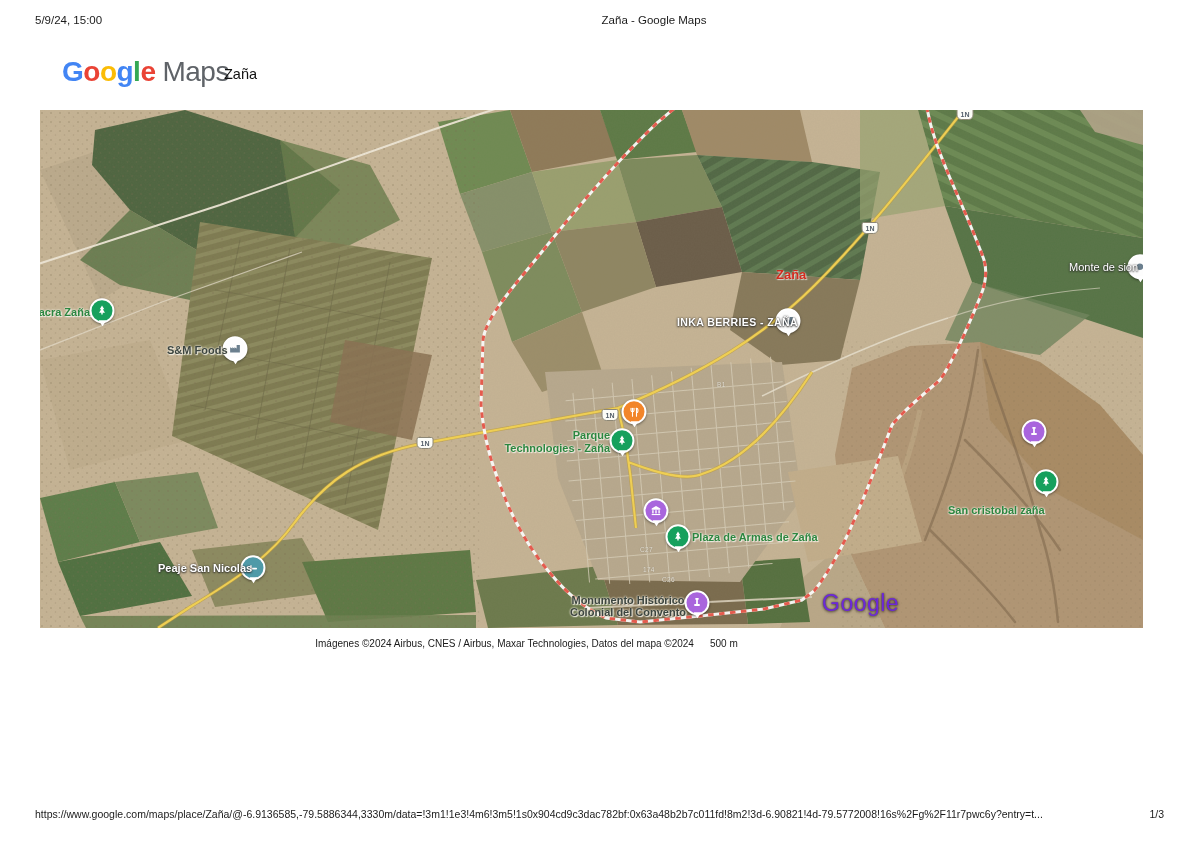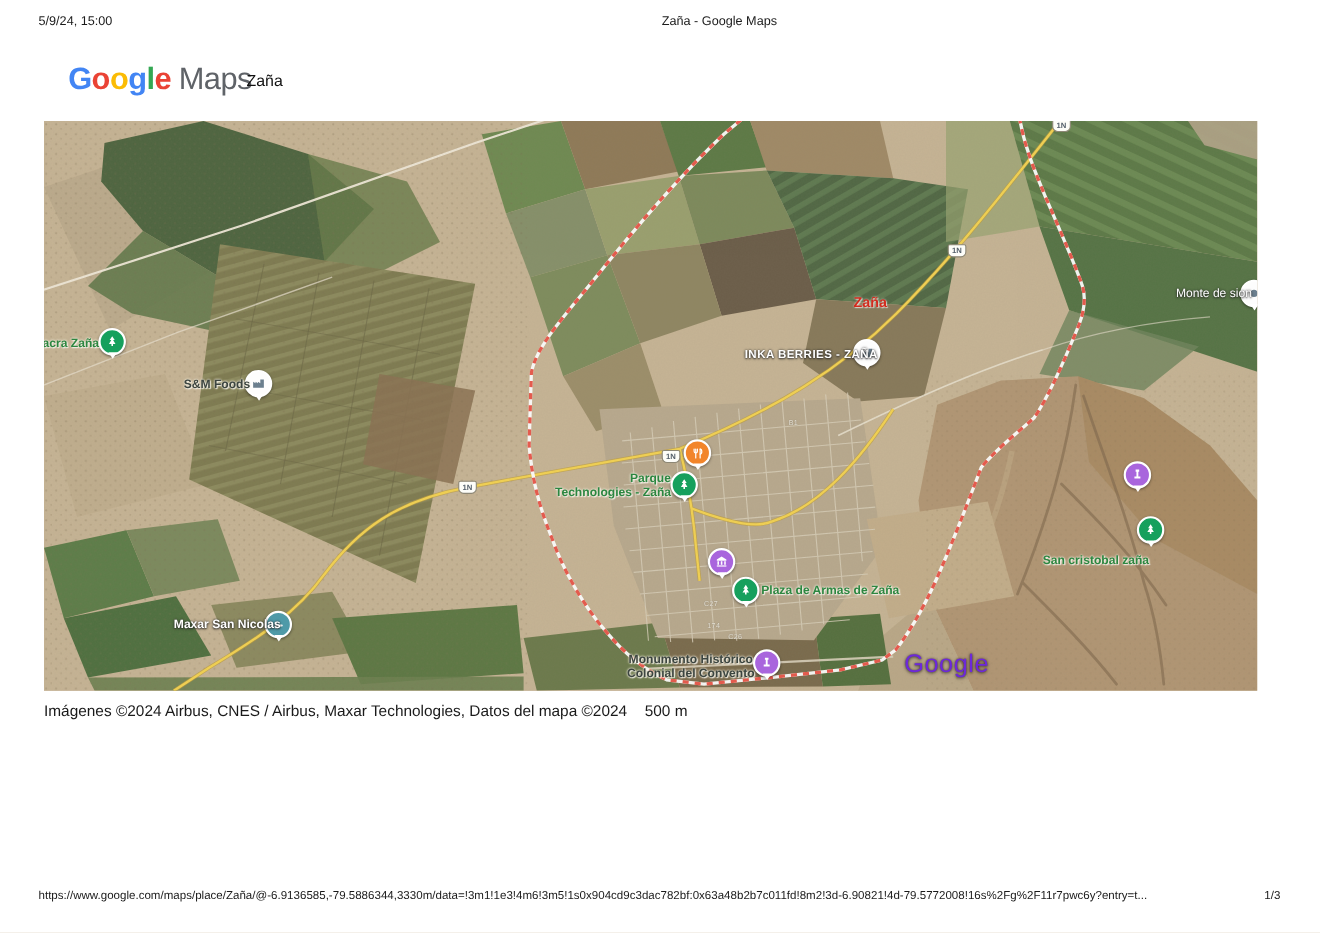--- a/index.html
+++ b/index.html
@@ -26,22 +26,22 @@
     text-shadow:0 1px 3px rgba(0,0,0,.6),0 0 2px rgba(0,0,0,.4);}
   .marker{position:absolute;width:21px;height:21px;border-radius:50%;border:2.5px solid #fff;
     transform:translate(-50%,-55%);display:flex;align-items:center;justify-content:center;
     box-shadow:0 1px 2.5px rgba(0,0,0,.45);}
   .marker::after{content:"";position:absolute;left:50%;bottom:-9px;transform:translateX(-50%);
     border:4px solid transparent;border-top:6px solid #fff;}
   .marker.white{background:#fdfdfd;}
   .shield{position:absolute;transform:translate(-50%,-50%);background:#fdfdf8;border:1px solid #8d8775;
     border-radius:2px 2px 5px 5px;font-size:7px;font-weight:700;color:#55606b;padding:1.5px 3px;line-height:1;}
   .street{position:absolute;font-size:6.5px;color:#f0ece0;opacity:.85;letter-spacing:.3px;text-shadow:0 0 1px rgba(60,60,60,.6);}
-  .attr-row{position:absolute;left:40px;top:638px;width:973px;display:flex;justify-content:flex-start;gap:16px;
-    font-size:14px;color:#1a1a1a;}
+  .attr-row{position:absolute;left:40px;top:638px;width:973px;display:flex;justify-content:center;gap:16px;
+    font-size:10px;color:#1a1a1a;}
   .footer-url{position:absolute;left:35px;top:808px;font-size:10.5px;}
   .footer-page{position:absolute;right:36px;top:808px;font-size:10.5px;}
 </style>
 </head>
 <body>
 
 <span class="hdr-ts">5/9/24, 15:00</span>
 <span class="hdr-title">Zaña - Google Maps</span>
 
 <div class="brand">
@@ -245,21 +245,21 @@
           </g>
         </svg>
     </div>
 
     <div class="mlabel lbl-green" style="left: -16px; top: 196px; color: rgb(44, 134, 64);">Chacra Zaña</div>
     <div class="mlabel lbl-dark" style="left:127px;top:234px;">S&amp;M Foods</div>
     <div class="mlabel lbl-red" style="left: 736px; top: 158px; color: rgb(211, 43, 30);">Zaña</div>
     <div class="mlabel lbl-white lbl-caps" style="left:637px;top:206px;text-align:center;">INKA BERRIES - ZAÑA</div>
     <div class="mlabel lbl-white" style="left:1029px;top:151px;font-weight:500;">Monte de sion</div>
     <div class="mlabel lbl-green" style="left: 908px; top: 366px; color: rgb(44, 134, 64); margin-top: 28px;">San cristobal zaña</div>
-    <div class="mlabel lbl-white" style="left:118px;top:452px;">Maxar San Nicolas</div>
+    <div class="mlabel lbl-white" style="left:118px;top:452px;">Peaje San Nicolas</div>
     <div class="mlabel lbl-green" style="left: 410px; top: 319px; width: 160px; text-align: right; color: rgb(44, 134, 64);">
       <div>Parque</div>
       <div>Technologies - Zaña</div>
     </div>
     <div class="mlabel lbl-green" style="left: 652px; top: 421px; color: rgb(44, 134, 64);">Plaza de Armas de Zaña</div>
     <div class="mlabel lbl-dark" style="left:500px;top:485px;width:176px;text-align:center;line-height:11.5px;">
       <div>Monumento Histórico</div>
       <div>Colonial del Convento</div>
     </div>
 

